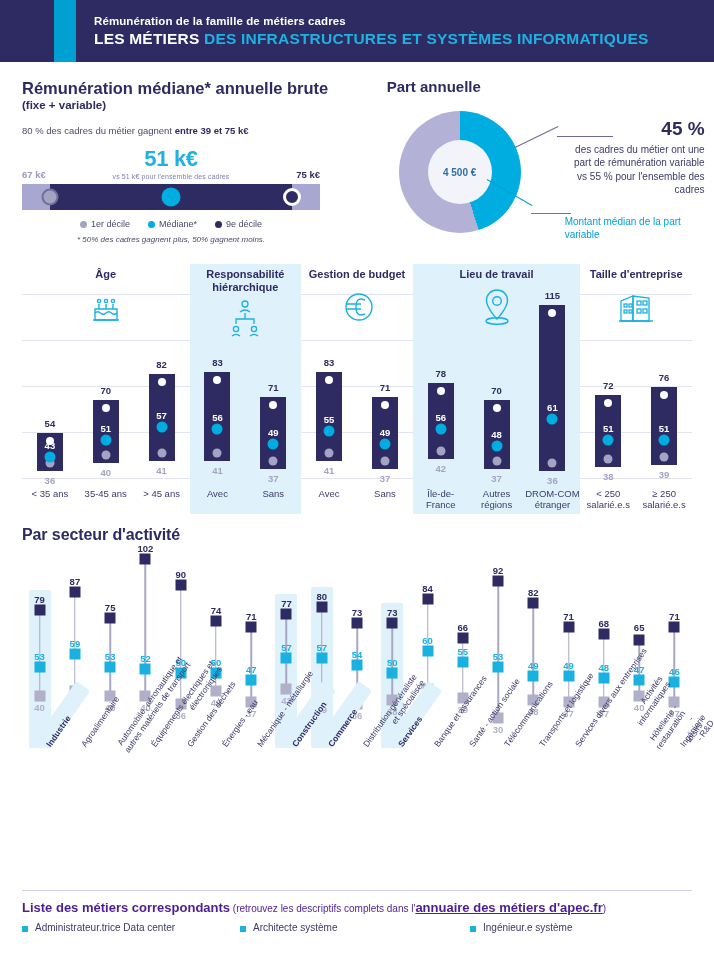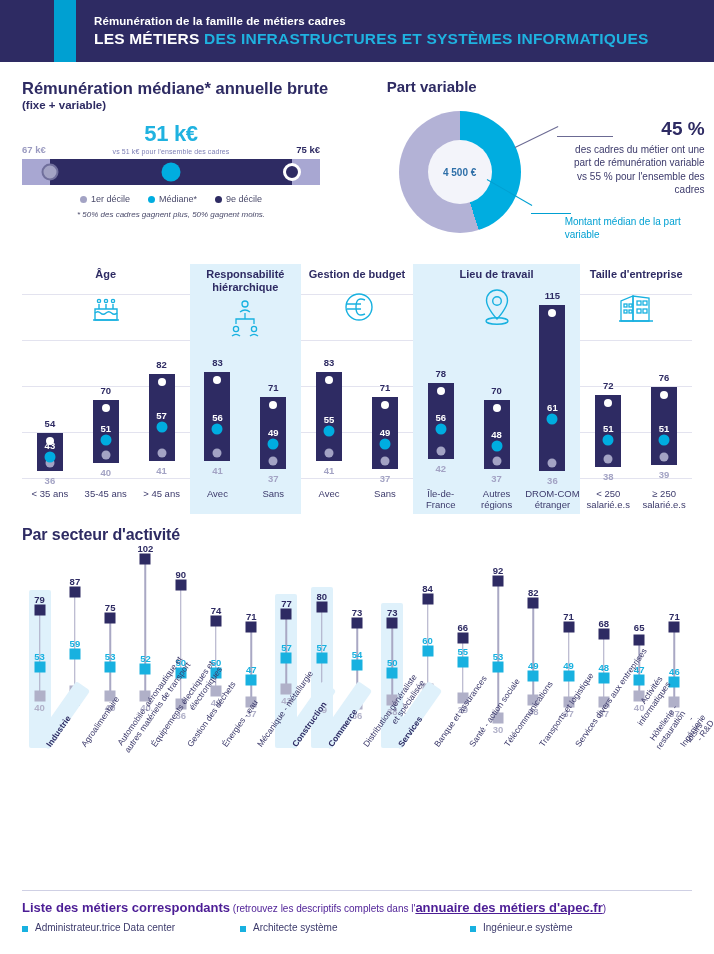--- a/index.html
+++ b/index.html
@@ -258,20 +258,21 @@
   </div>
 </div>
 
 <div class="content">
 
   <div class="toprow">
 
     <div class="col-left">
       <div class="rem-title">Rémunération médiane* annuelle brute</div>
       <div class="rem-sub">(fixe + variable)</div>
+      <div class="rem-note"><span>80 % des cadres du métier gagnent </span><b>entre 39 et 75 k€</b></div>
 
       <div class="median-wrap">
         <div class="median-big">51 k€</div>
         <div class="median-vs">vs 51 k€ pour l'ensemble des cadres</div>
         <div class="dec-row">
           <div class="dec-low">67 k€</div>
           <div class="dec-high">75 k€</div>
         </div>
         <div class="slider">
           <div class="slider-fill"></div>
@@ -282,21 +283,21 @@
         <div class="legend">
           <div><span class="dot dot-grey"></span><span>1er décile</span></div>
           <div><span class="dot dot-blue"></span><span>Médiane*</span></div>
           <div><span class="dot dot-dark"></span><span>9e décile</span></div>
         </div>
         <div class="foot-note">* 50% des cadres gagnent plus, 50% gagnent moins.</div>
       </div>
     </div>
 
     <div class="col-right">
-      <div class="donut-title">Part variable</div>
+      <div class="donut-title">Part annuelle</div>
       <div class="donut-area">
         <div class="donut">
           <div class="donut-hole">4 500 €</div>
         </div>
         <div class="lead" style="left:128px; top:42px; width:48px; transform:rotate(-26deg); transform-origin:left center;"></div>
         <div class="lead" style="left:170px; top:31px; width:56px;"></div>
         <div class="lead2" style="left:100px; top:74px; width:52px; transform:rotate(30deg); transform-origin:left center;"></div>
         <div class="lead2" style="left:144px; top:108px; width:40px;"></div>
         <div class="callout">
           <div class="callout-big">45 %</div>

